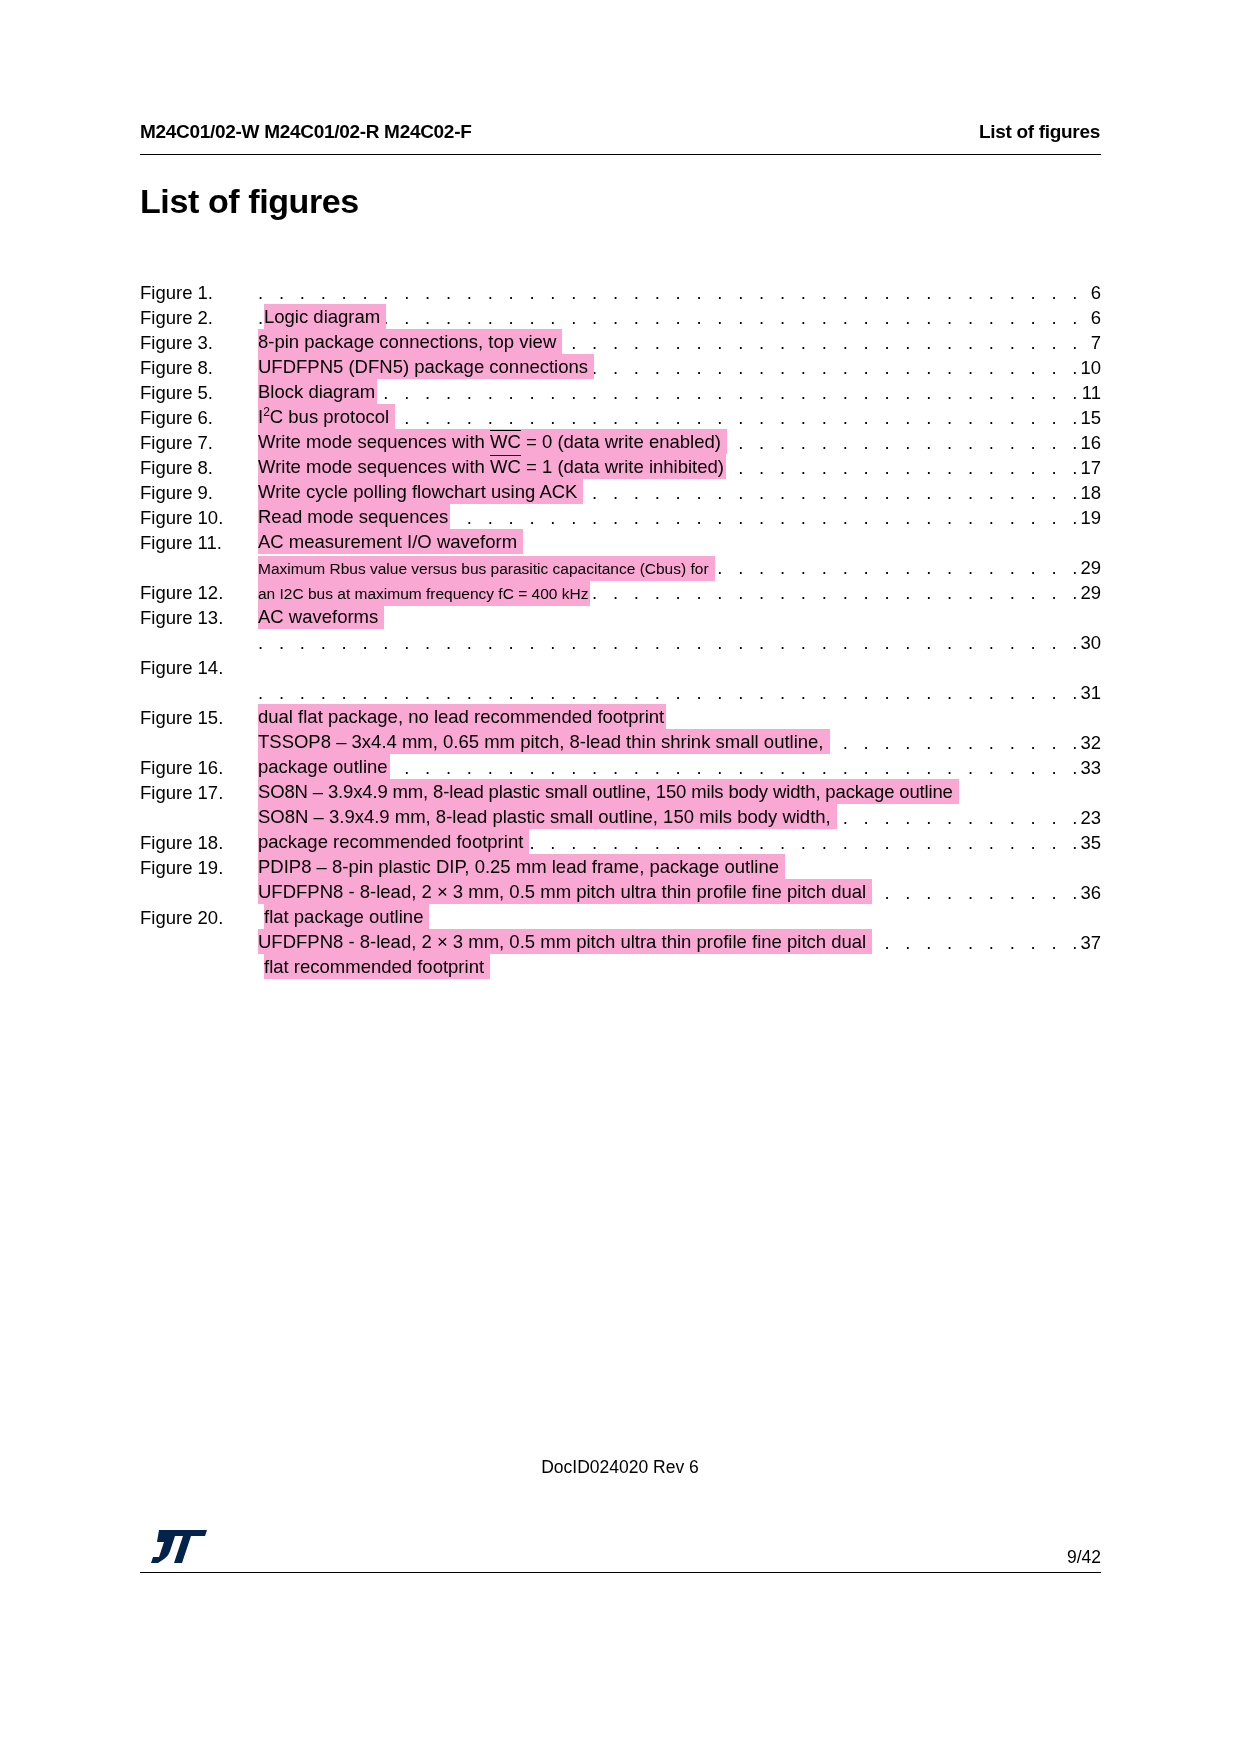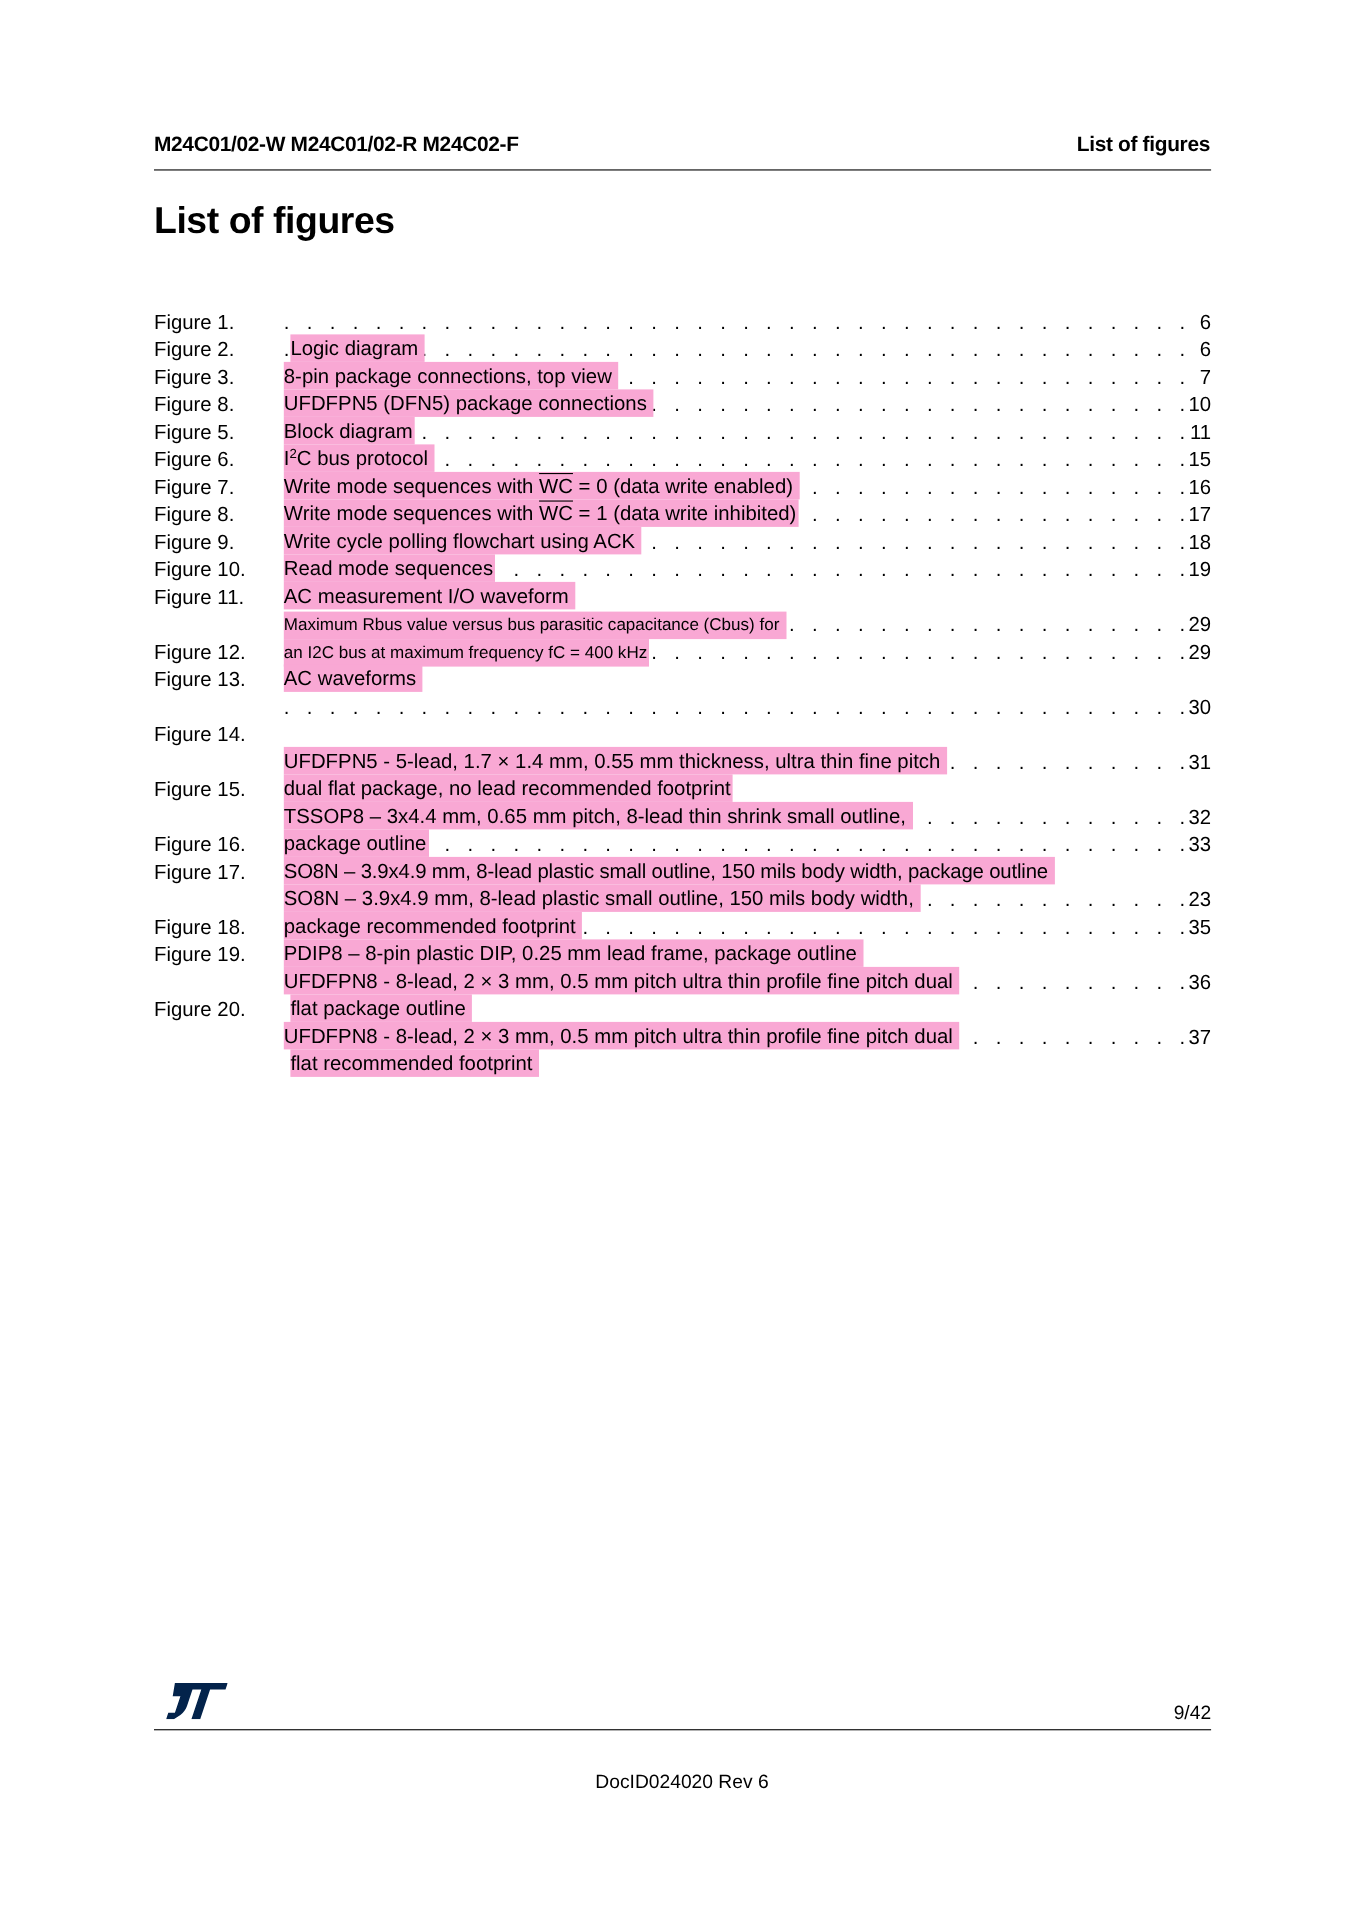--- a/index.html
+++ b/index.html
@@ -16,21 +16,21 @@
     .fig-label { position:absolute; left:0; top:0; }
     .text { position:absolute; left:118px; top:0; background:#f9a8d4; padding-right:6px; z-index:2;margin-top:24px; }
     .text.small { font-size:15.5px; }
     .text.indent1 { left:124px; }
     .leader { position:absolute; left:118px; right:0; top:0; overflow:hidden; white-space:nowrap; text-align:right; z-index:1; letter-spacing:5.3px; }
     .page { position:absolute; right:0; top:0; background:#fff; padding-left:2px; z-index:3; }
     .ovl { text-decoration:overline; }
     sup { font-size:12px; vertical-align:7px; line-height:0; }
 
     .footer-logo { position:absolute; left:151px; top:1530px; width:56px; height:33px; }
-    .footer-doc { position:absolute; left:0; width:1240px; top:1609px; text-align:center; font-size:17.5px; }
+    .footer-doc { position:absolute; left:0; width:1240px; top:1457px; text-align:center; font-size:17.5px; }
     .footer-doc span { position:relative; left:0px; }
     .footer-page { position:absolute; right:139px; top:1547px; font-size:17.5px; }
     .footer-rule { position:absolute; left:140px; top:1572px; width:961px; height:1px; background:#000; }
   </style>
 </head>
 <body>
 
 <div class="header">
   <span class="left">M24C01/02-W M24C01/02-R M24C02-F</span>
   <span class="right">List of figures</span>
@@ -158,21 +158,20 @@
     </div>
     <div class="line">
       <span class="leader">. . . . . . . . . . . . . . . . . . . . . . . . . . . . . . . . . . . . . . . . . . . . . . . . . . . . . . . . . . . . . . . . . . . . . . . . . . . . . . . . . . . . . . . . . . . .</span>
       <span class="page">30</span>
     </div>
   </div>
 
   <div class="entry">
     <div class="line">
       <span class="fig-label">Figure 14.</span>
-      <span class="text">UFDFPN5 - 5-lead, 1.7 × 1.4 mm, 0.55 mm thickness, ultra thin fine pitch</span>
     </div>
     <div class="line">
       <span class="leader">. . . . . . . . . . . . . . . . . . . . . . . . . . . . . . . . . . . . . . . . . . . . . . . . . . . . . . . . . . . . . . . . . . . . . . . . . . . . . . . . . . . . . . . . . . . .</span>
       <span class="text" style="padding-right:2px">dual flat package, no lead recommended footprint</span>
       <span class="page">31</span>
     </div>
   </div>
 
   <div class="entry">
     <div class="line">

